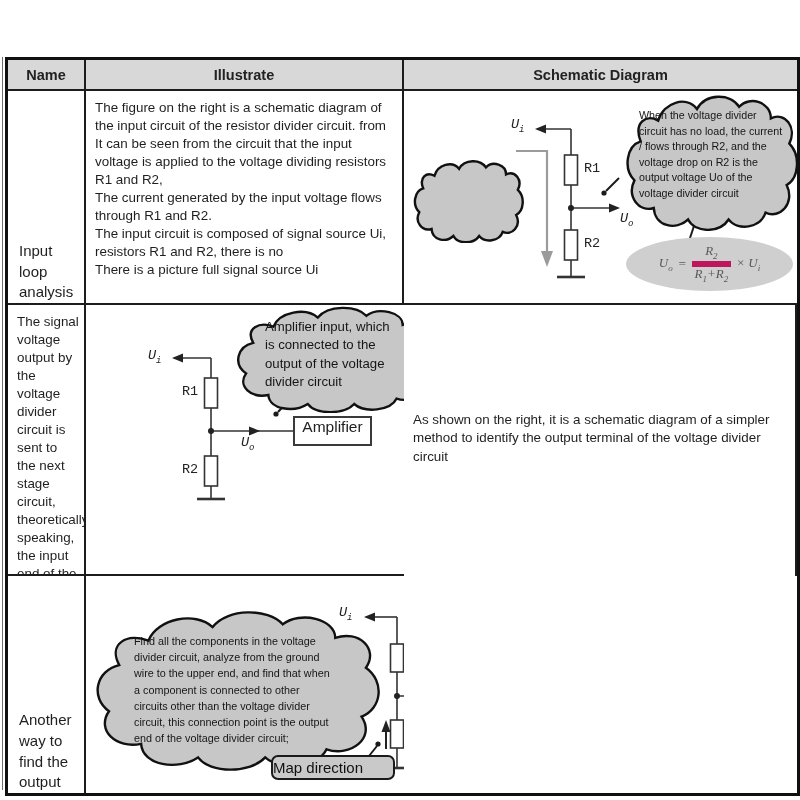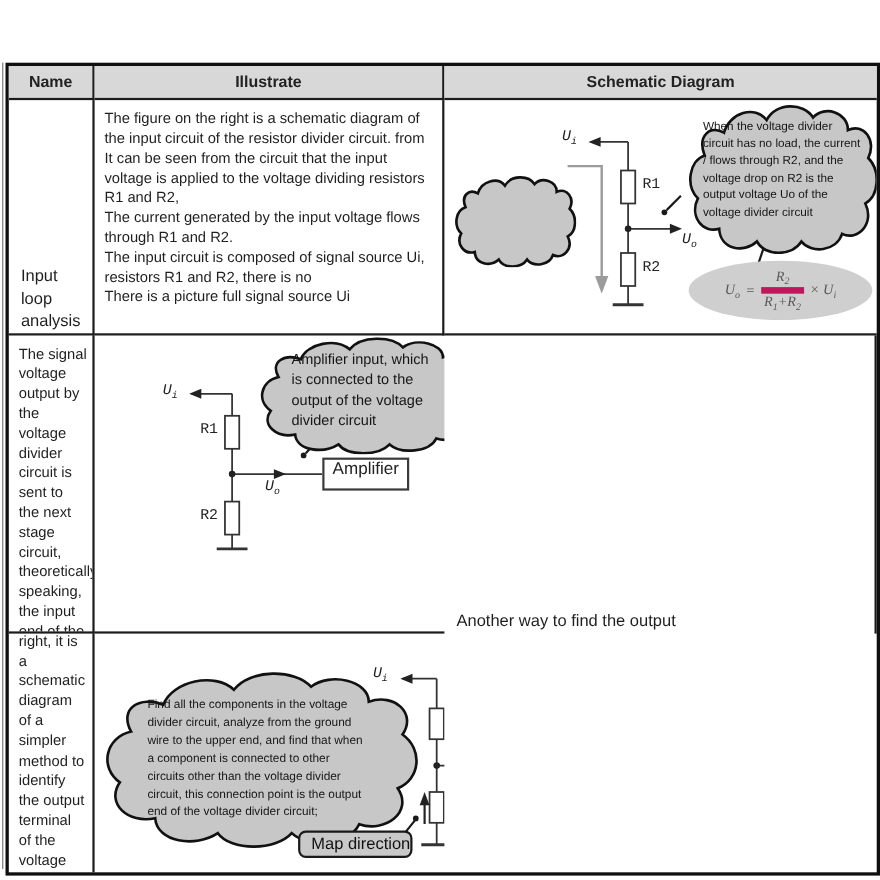--- a/index.html
+++ b/index.html
@@ -26,22 +26,22 @@
   .cloud{position:absolute;}
   .cloud svg{position:absolute;inset:0;width:100%;height:100%;}
   .ctext{position:relative;white-space:pre-line;color:#161616;}
   .cloud-input .ctext{font-size:14.5px;line-height:1.3;padding:24px 0 0 19px;}
   .cloud-noload .ctext{font-size:10.7px;line-height:1.45;padding:15px 4px 0 16px;}
   .cloud-amp .ctext{font-size:13.2px;line-height:1.4;padding:13px 6px 0 32px;}
   .cloud-find .ctext{font-size:10.8px;line-height:1.5;padding:25px 12px 0 44px;}
   .ampbox{position:absolute;left:207px;top:111px;width:79px;height:30px;background:#fff;
           border:2px solid #3a3a3a;display:flex;align-items:flex-start;justify-content:center;
           font-size:15.5px;color:#222;box-sizing:border-box;}
-  .mapbox{position:absolute;left:185px;top:179px;width:104px;height:25px;background:#c9c9c9;
-          border:2px solid #1a1a1a;border-radius:7px;display:flex;align-items:center;justify-content:flex-end;
+  .mapbox{position:absolute;left:185px;top:179px;width:124px;height:25px;background:#c9c9c9;
+          border:2px solid #1a1a1a;border-radius:7px;display:flex;align-items:center;justify-content:flex-start;
           font-size:15px;color:#111;box-sizing:border-box;}
   .fellipse{position:absolute;left:222px;top:146px;width:167px;height:54px;background:#cfcfcf;
             border-radius:50%;display:flex;align-items:center;justify-content:center;gap:5px;
             font-family:"Liberation Serif",serif;font-style:italic;font-size:13px;color:#595959;}
   .fellipse sub{font-size:9px;}
   .frac{display:inline-flex;flex-direction:column;align-items:center;line-height:1.15;}
   .frac .den{border-top:6px solid #be185d;padding:0 3px;}
   .frac .num{padding:0 3px;}
 </style>
 </head>
@@ -160,24 +160,24 @@
 is connected to the
 output of the voltage
 divider circuit</div>
       </div>
 
       <div class="ampbox">
           <span>Amplifier</span>
         </div>
     </div>
 
+    <div class="c icell vcenter last-row">As shown on the right, it is a schematic diagram of a simpler method to identify the output terminal of the voltage divider circuit</div>
     <div class="c ncell last-row">
         <span>Another way to find the output</span>
       </div>
-    <div class="c icell vcenter last-row">As shown on the right, it is a schematic diagram of a simpler method to identify the output terminal of the voltage divider circuit</div>
     <div class="c scell last-col last-row">
       <svg class="circ" width="387" height="211" viewBox="0 0 387 211">
         <g stroke="#333" stroke-width="1.6" fill="none">
           <line x1="280" y1="41" x2="311" y2="41"></line>
           <line x1="311" y1="41" x2="311" y2="192"></line>
           <line x1="311" y1="120" x2="357" y2="120"></line>
           <line x1="297" y1="192" x2="325" y2="192" stroke-width="2.6"></line>
         </g>
         <path d="M278,41 L289,36.5 L289,45.5 Z" fill="#222"></path>
         <path d="M361,120 L350,115.5 L350,124.5 Z" fill="#222"></path>

